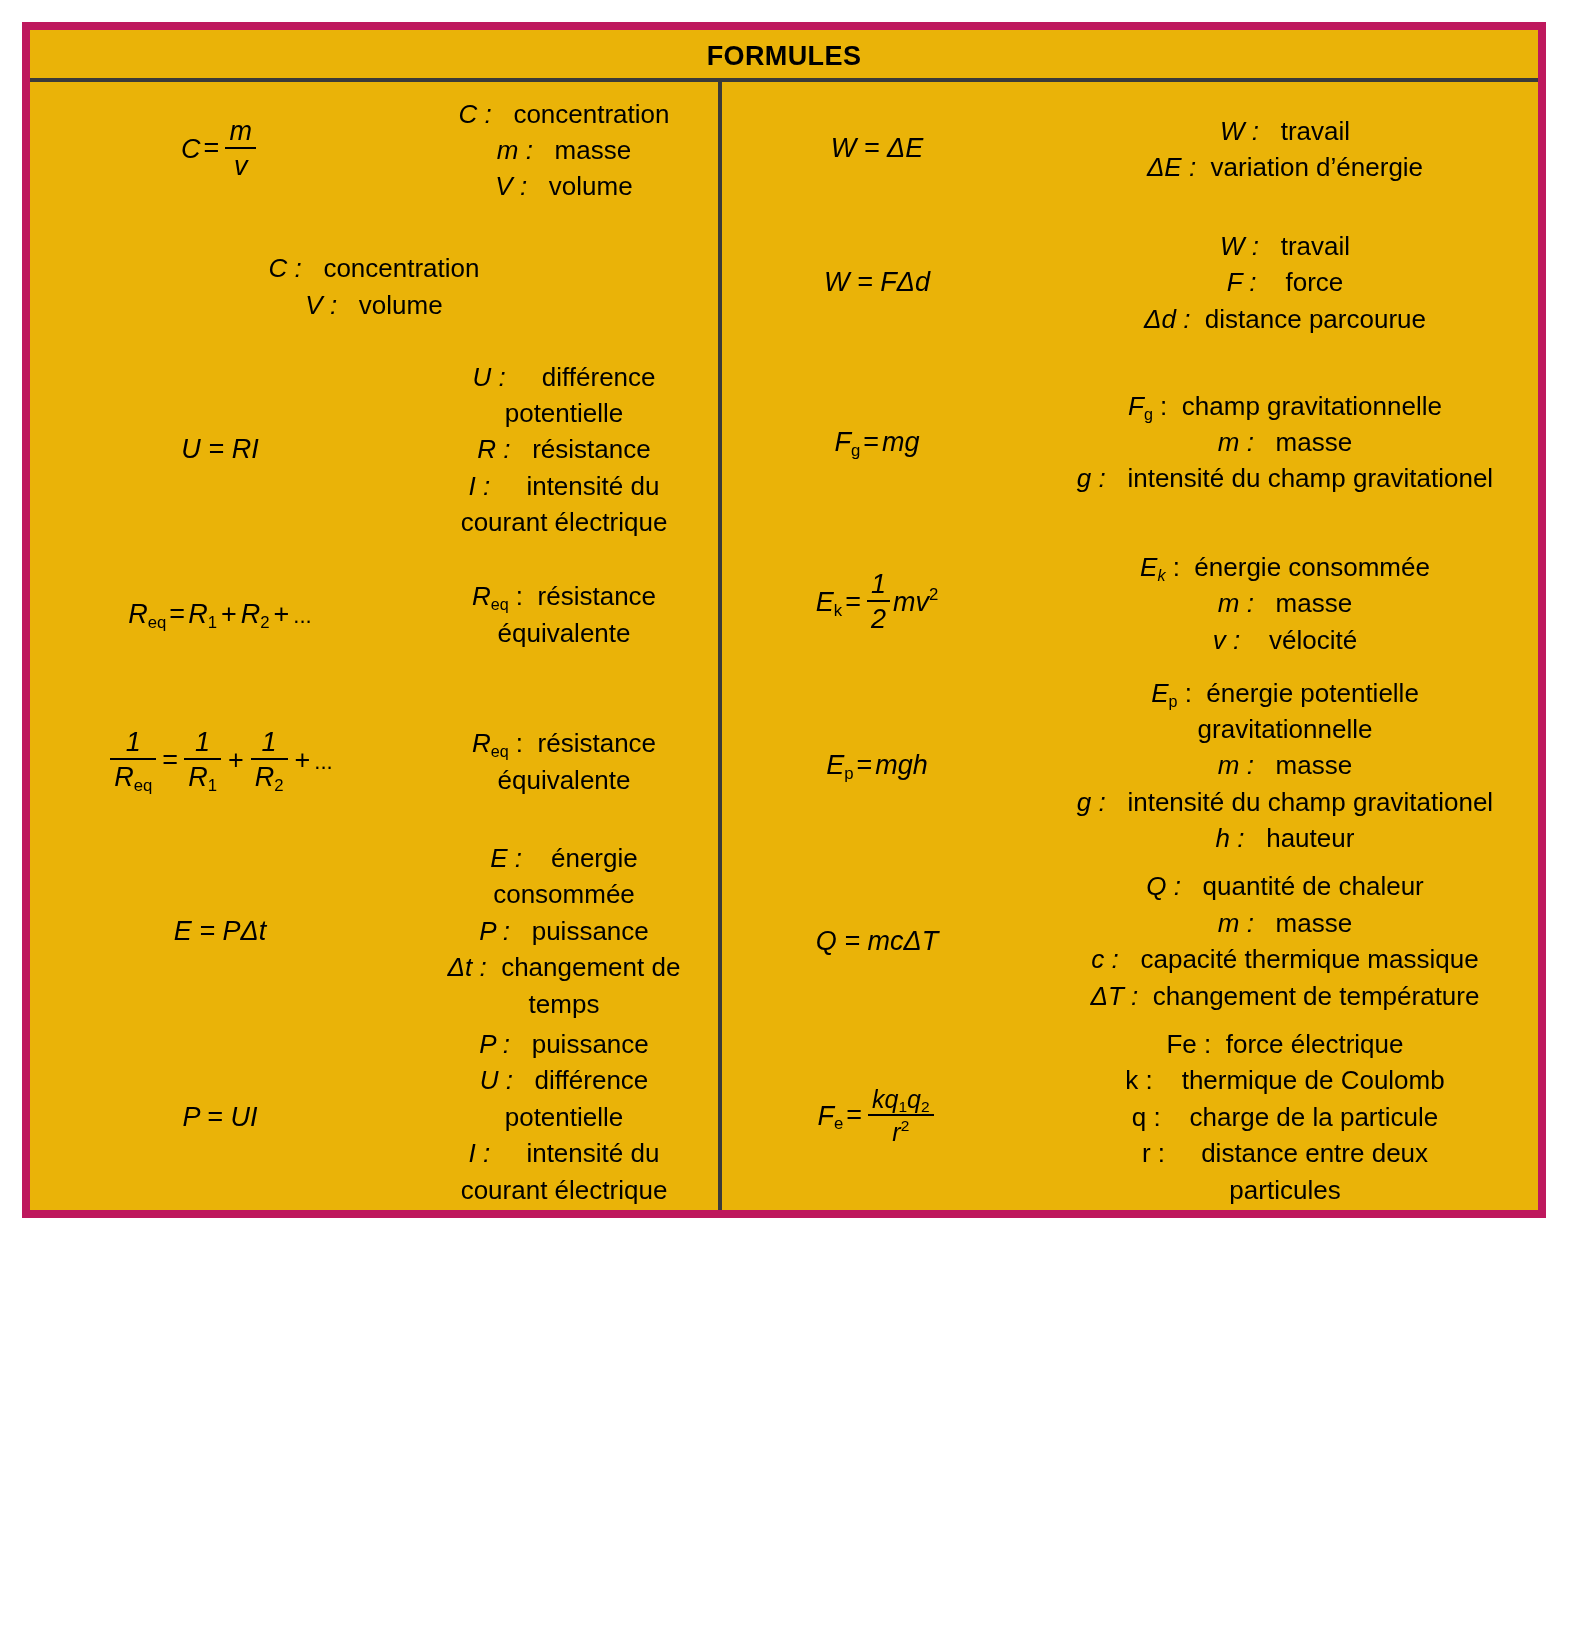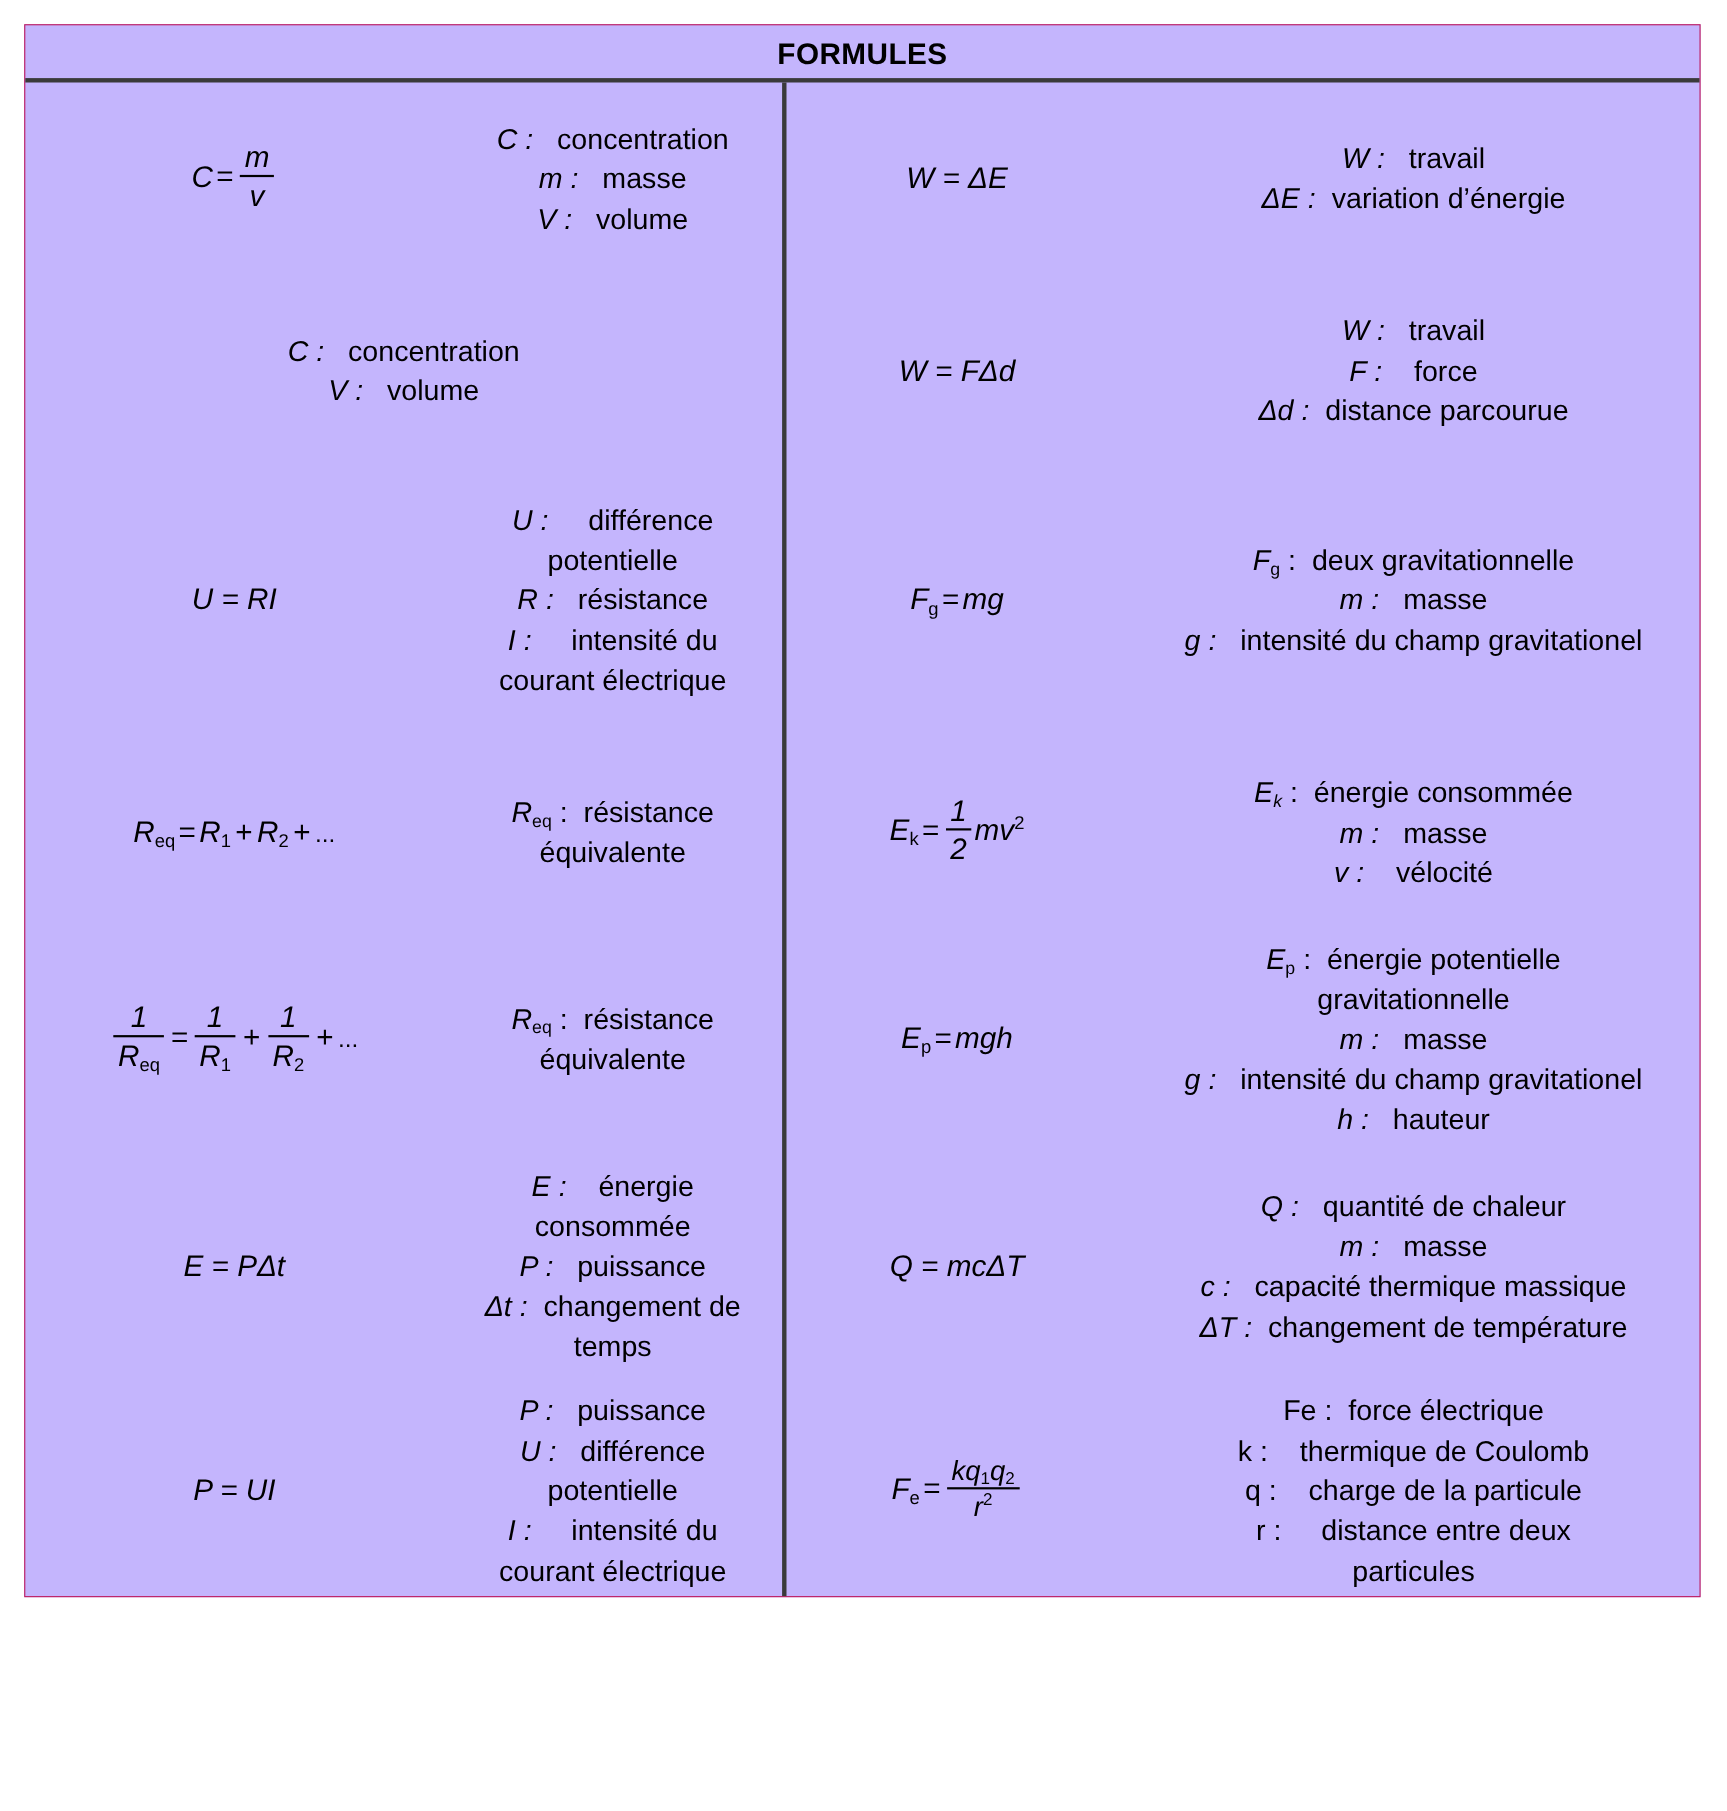--- a/index.html
+++ b/index.html
@@ -13,24 +13,24 @@
     font-family: "Liberation Sans", sans-serif;
     color: #000000;
     overflow: hidden;
   }
 
   .sheet {
     position: absolute;
     left: 22px;
     top: 22px;
     width: 1524px;
-    height: 1430px;
-    border: 1px solid #be185d;
-    box-sizing: border-box;
-    background: #c4b5fd;
+    height: 1196px;
+    border: 8px solid #be185d;
+    box-sizing: border-box;
+    background: #eab308;
     display: flex;
     flex-direction: column;
   }
 
   .sheet-title {
     flex: 0 0 auto;
     height: 52px;
     line-height: 52px;
     text-align: center;
     font-size: 27px;
@@ -259,21 +259,21 @@
           <span class="legend-line"><span class="sym">F :</span>&nbsp;&nbsp;&nbsp;&nbsp;<span>force</span></span>
           <span class="legend-line"><span class="sym">Δd :</span>&nbsp;&nbsp;<span>distance parcourue</span></span>
         </div>
       </div>
 
       <div class="row">
         <div class="cell-formula">
           <span class="sym">F</span><sub>g</sub><span class="eq">=</span><span class="sym">mg</span>
         </div>
         <div class="cell-legend">
-          <span class="legend-line"><span class="sym">F</span><sub>g</sub><span> :</span>&nbsp;&nbsp;<span>deux gravitationnelle</span></span>
+          <span class="legend-line"><span class="sym">F</span><sub>g</sub><span> :</span>&nbsp;&nbsp;<span>champ gravitationnelle</span></span>
           <span class="legend-line"><span class="sym">m :</span>&nbsp;&nbsp;&nbsp;<span>masse</span></span>
           <span class="legend-line"><span class="sym">g :</span>&nbsp;&nbsp;&nbsp;<span>intensité du champ gravitationel</span></span>
         </div>
       </div>
 
       <div class="row">
         <div class="cell-formula">
           <span class="sym">E</span><sub>k</sub><span class="eq">=</span><span class="frac"><span class="num">1</span><span class="den">2</span></span><span class="sym">mv</span><sup>2</sup>
         </div>
         <div class="cell-legend">

